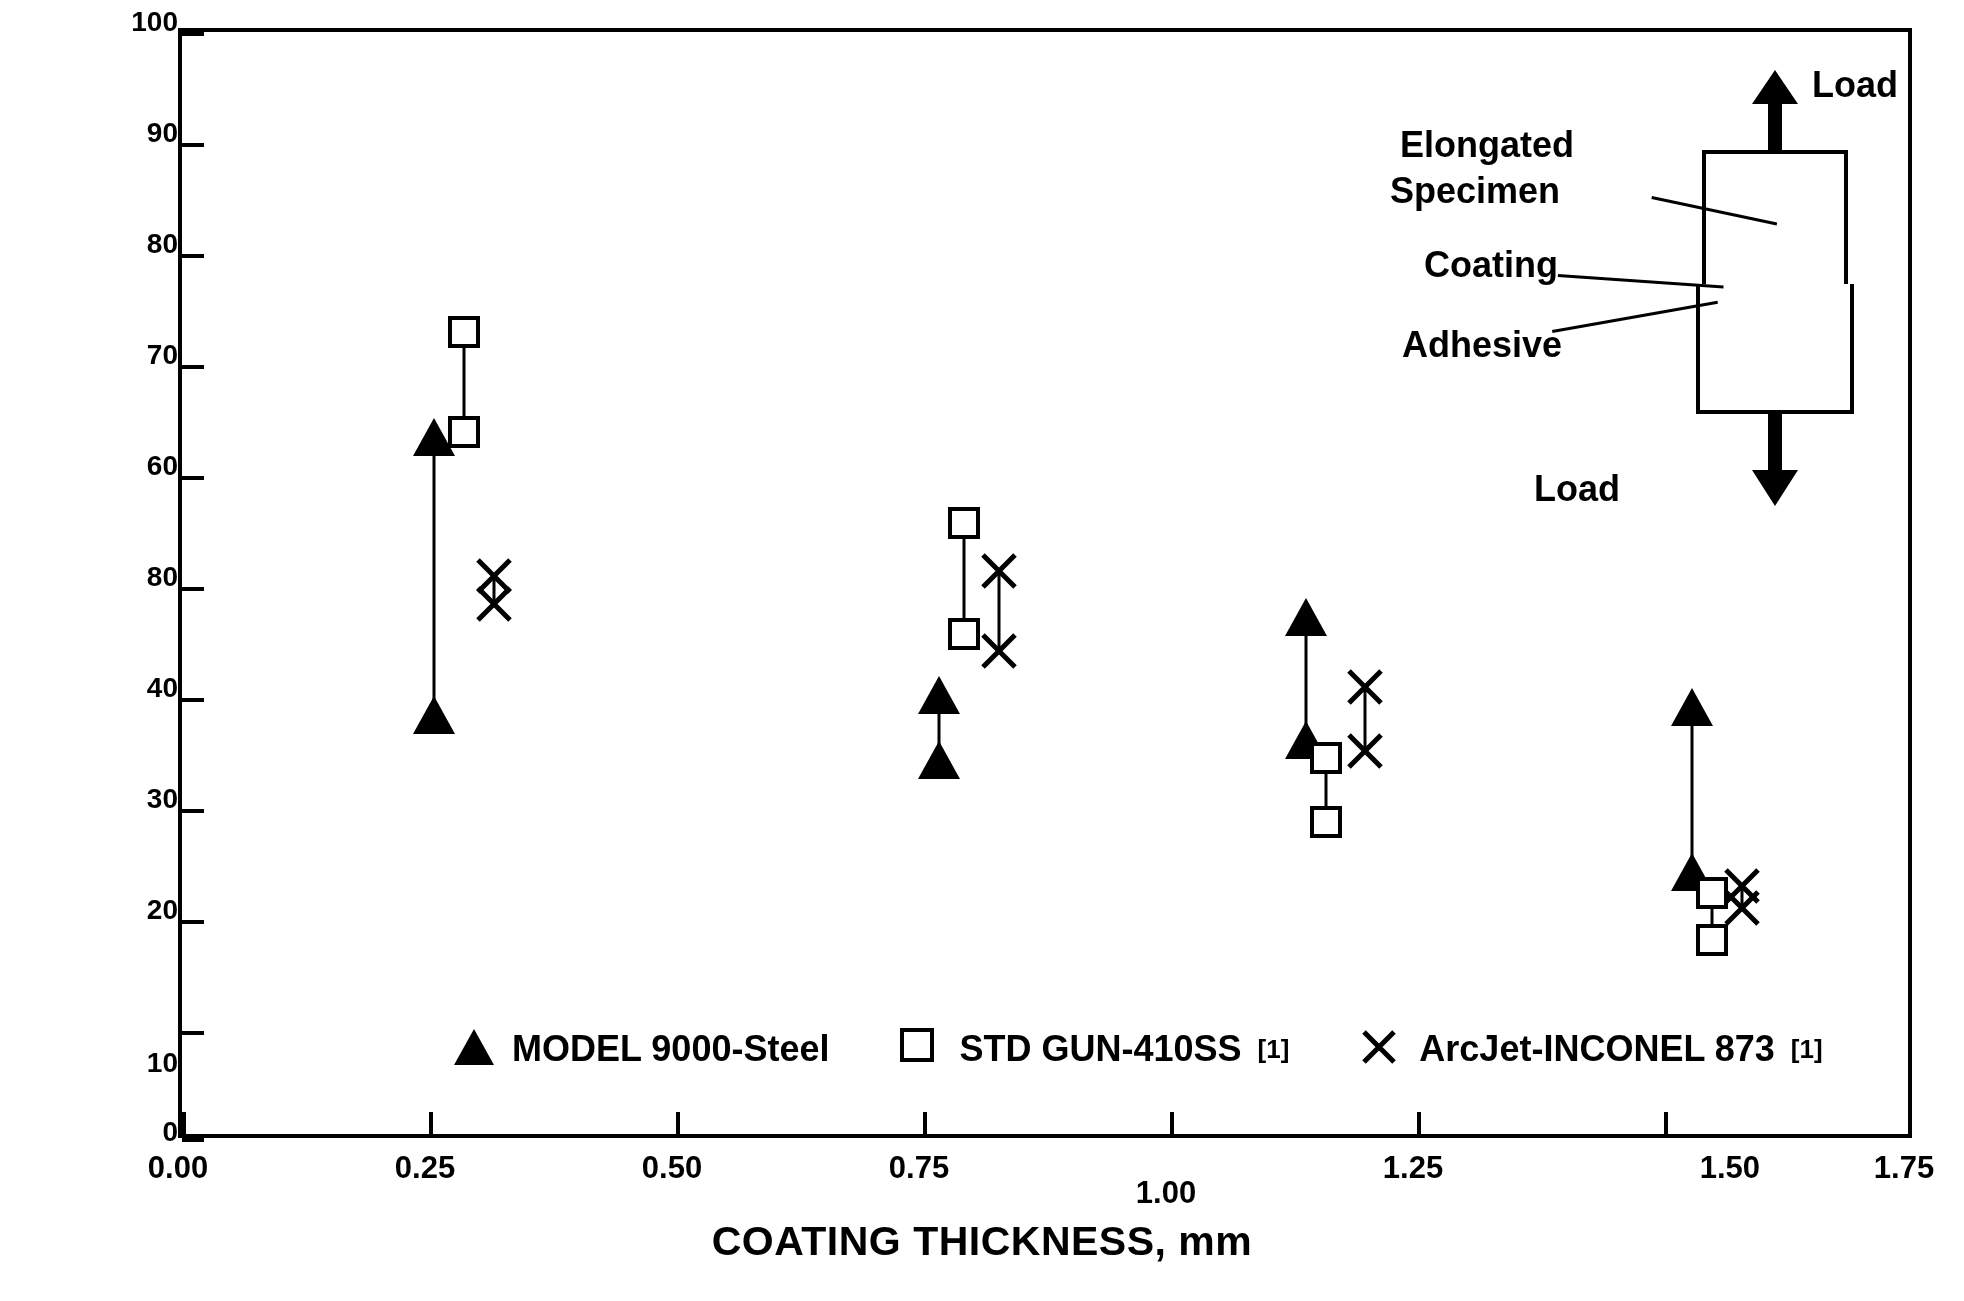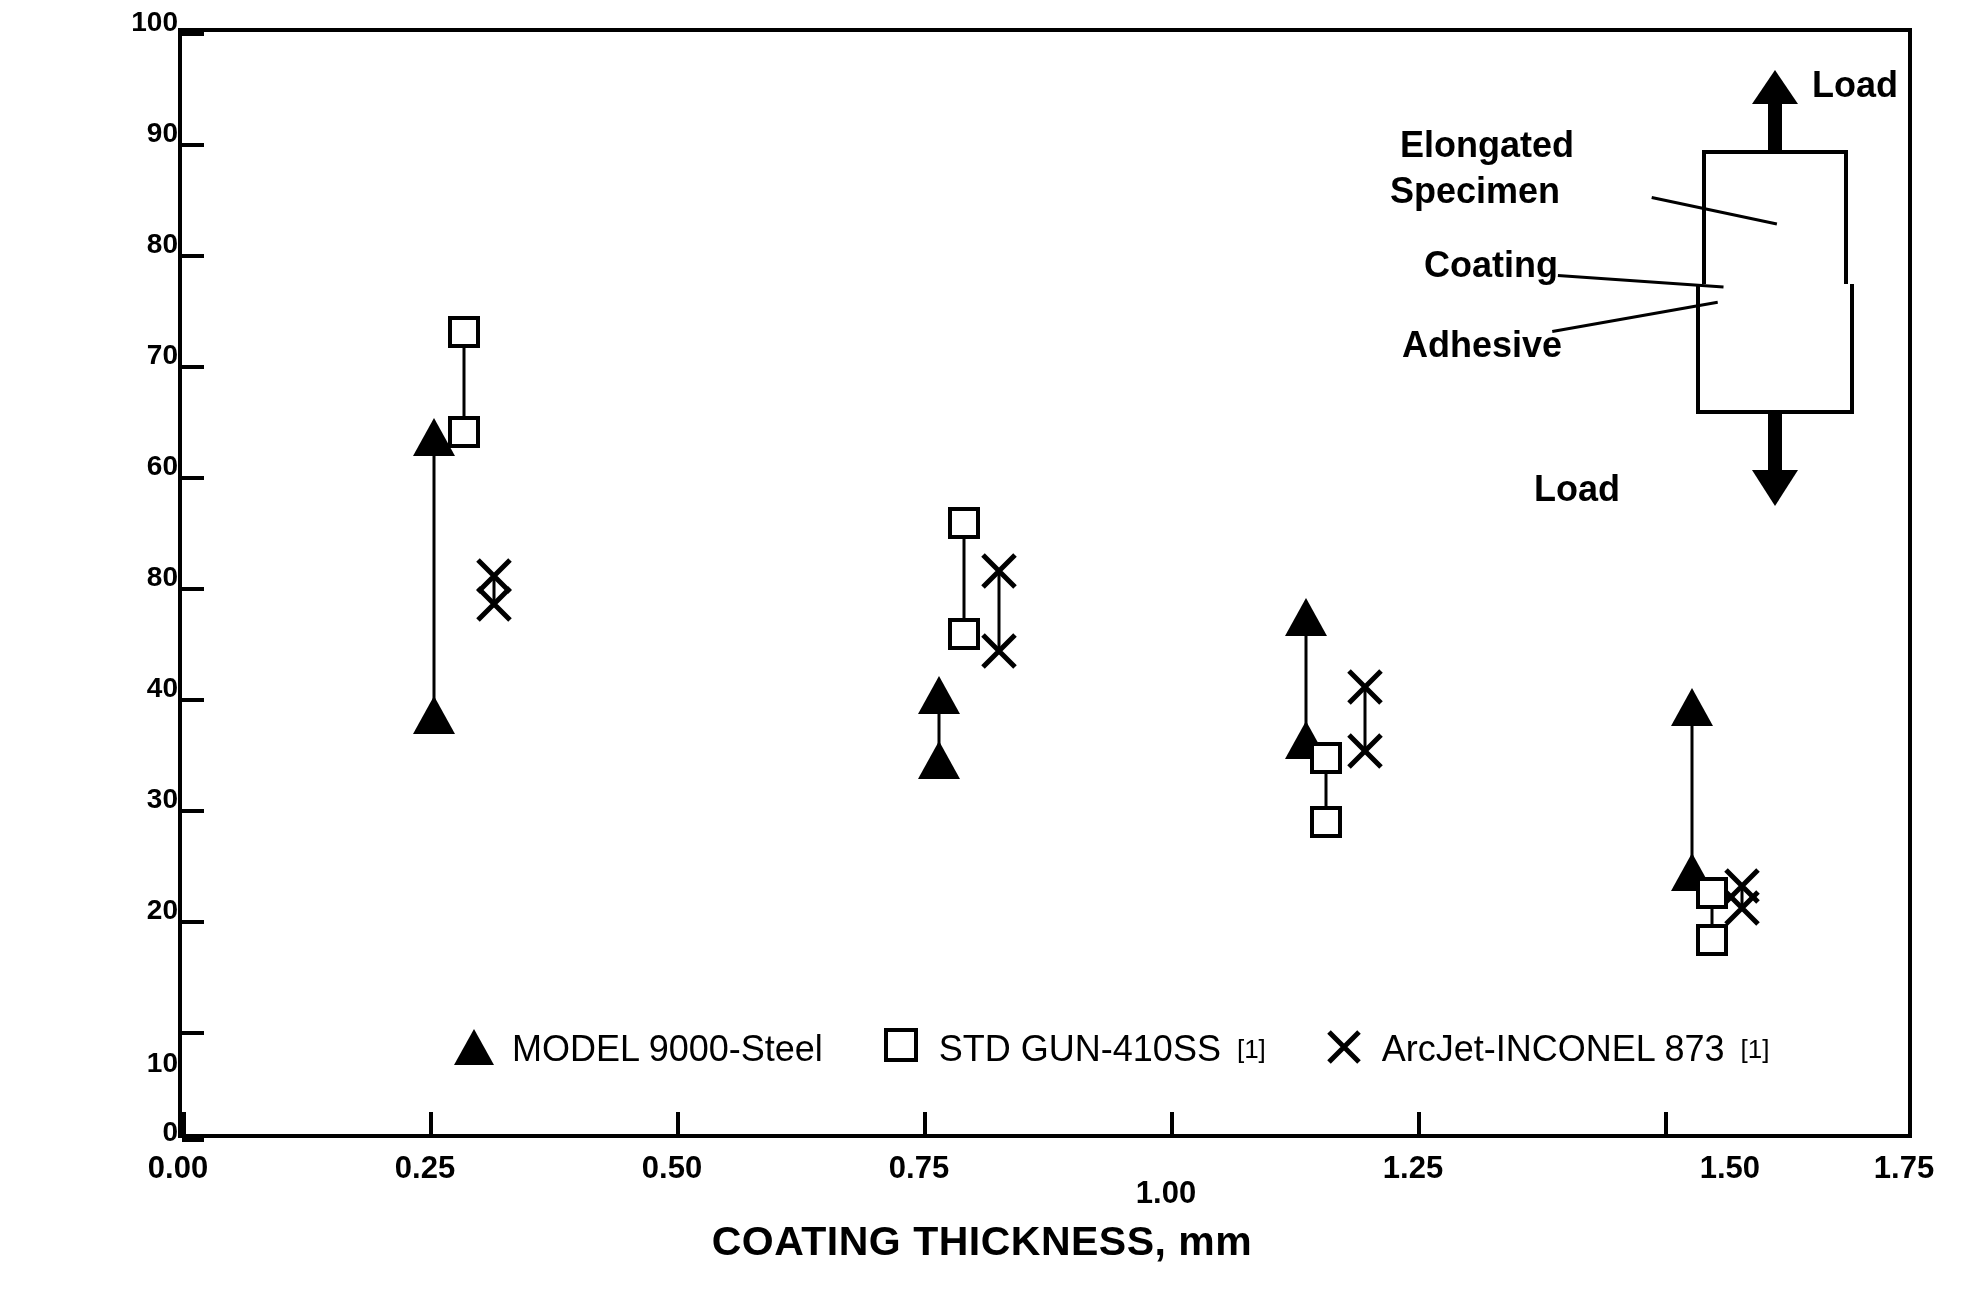--- a/index.html
+++ b/index.html
@@ -82,25 +82,24 @@
     background: #000;
     transform: translateX(-50%);
   }
   
   #legend {
     position: absolute;
     left: 270px;
     top: 995px;
     display: flex;
     align-items: center;
-    gap: 12px;
+    gap: 26px;
     font-size: 36px;
-    font-weight: normal;
+    font-weight: bold;
     white-space: nowrap;
-    text-align: center;
   }
   .legend-entry {
     display: flex;
     align-items: center;
     gap: 16px;
   }
   .legend-entry + .legend-entry { margin-left: 44px; }
   .legend-glyph { width: 44px; height: 44px; position: relative; }
   .sup { font-size: 26px; vertical-align: super; }
   

